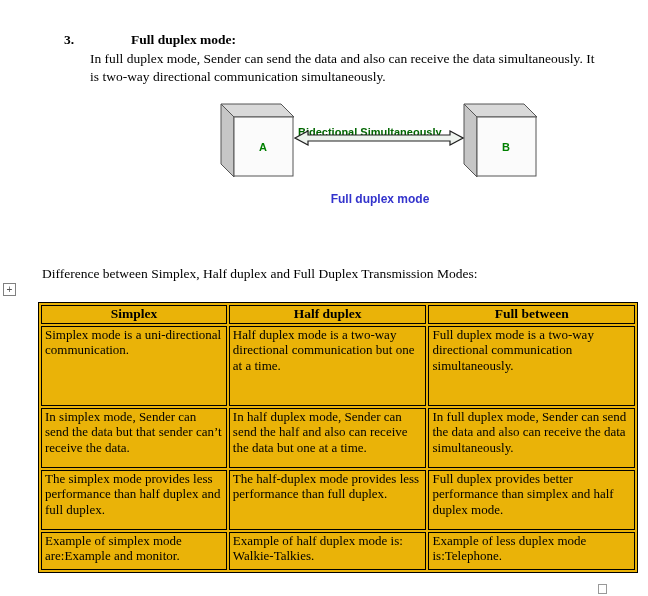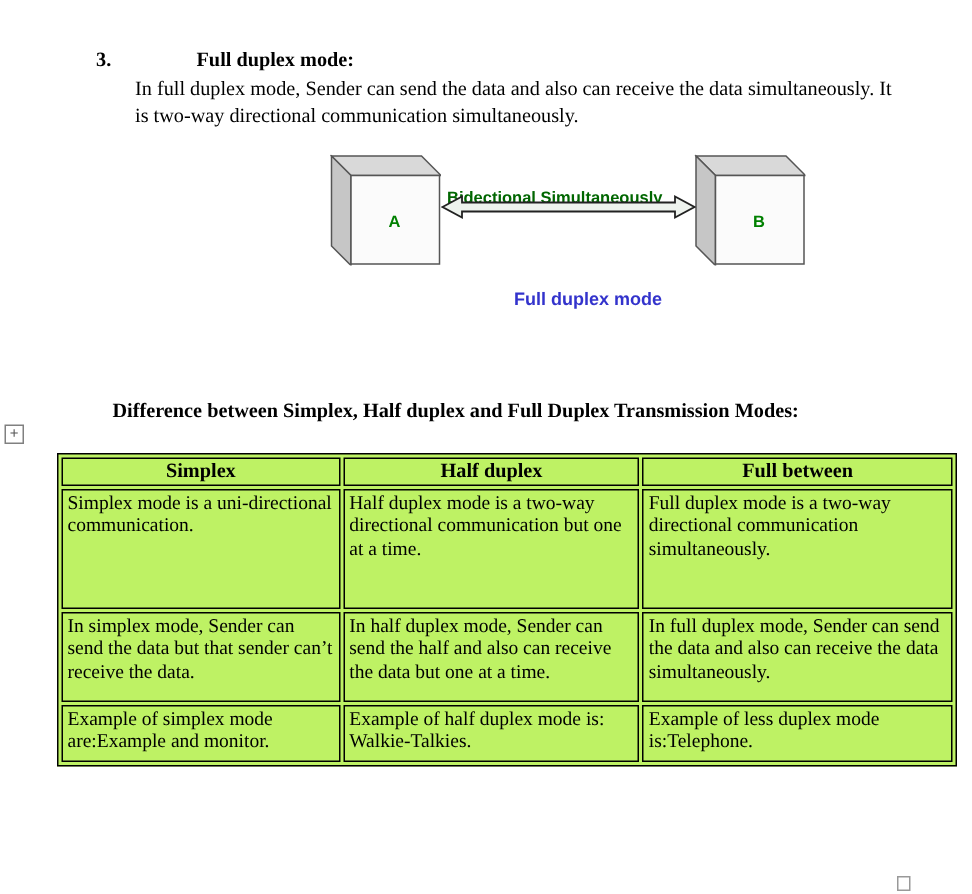--- a/index.html
+++ b/index.html
@@ -23,39 +23,39 @@
   .cube-a { left:0px; top:3px; }
   .cube-b { left:243px; top:3px; }
   .cube text { font-family:"Liberation Sans", sans-serif; font-weight:bold; font-size:11px; fill:#008000; }
   .arrow-label {
     position:absolute; left:78px; top:26px; width:180px;
     font-family:"Liberation Sans", sans-serif; font-weight:bold; font-size:11px; color:#006600;
     white-space:nowrap;
   }
   .arrow-svg { position:absolute; left:74px; top:28px; }
   .diagram-caption {
-    position:absolute; left:12px; top:92px; width:320px; text-align:center;
+    position:absolute; left:0; top:92px; width:320px; text-align:center;
     font-family:"Liberation Sans", sans-serif; font-weight:bold; font-size:12px; color:#3333cc;
   }
 
   
-  .cmp-heading { position:absolute; left:42px; top:266px; font-weight:bold; font-size:13.5px;margin-left:33px; }
+  .cmp-heading { position:absolute; left:42px; top:266px; font-weight:normal; font-size:13.5px; }
 
   
   .move-handle {
     position:absolute; left:3px; top:283px; width:13px; height:13px;
     border:1px solid #808080; background:#fff; color:#555;
     font:10px/11px "Liberation Sans", sans-serif; text-align:center; cursor:move;
   }
 
   
   .table-wrap { position:absolute; left:38px; top:302px; width:600px; }
   table.cmp {
     width:100%; border-collapse:separate; border-spacing:2px;
-    border:1px solid #000; background:#bef264;
+    border:1px solid #000; background:#eab308;
     font-size:13px; line-height:1.18; table-layout:fixed;
   }
   table.cmp th, table.cmp td { border:1px solid #000; padding:0 3px; vertical-align:top; }
   table.cmp th { text-align:center; font-weight:bold; height:19px; font-size:13.5px; }
   col.c1 { width:31.5%; } col.c2 { width:33.5%; } col.c3 { width:35%; }
   tr.r1 { height:80px; } tr.r2 { height:60px; } tr.r3 { height:60px; } tr.r4 { height:38px; }
   td.vmid { vertical-align:middle;margin-left:40px; }
 
   
   .resize-handle {
@@ -123,20 +123,25 @@
       <tr class="r1">
         <td class="vmid">Simplex mode is a uni-directional communication.</td>
         <td>Half duplex mode is a two-way directional communication but one at a time.</td>
         <td>Full duplex mode is a two-way directional communication simultaneously.</td>
       </tr>
       <tr class="r2">
         <td>In simplex mode, Sender can send the data but that sender can’t receive the data.</td>
         <td>In half duplex mode, Sender can send the half and also can receive the data but one at a time.</td>
         <td>In full duplex mode, Sender can send the data and also can receive the data simultaneously.</td>
       </tr>
+      <tr class="r3">
+        <td>The simplex mode provides less performance than half duplex and full duplex.</td>
+        <td>The half-duplex mode provides less performance than full duplex.</td>
+        <td>Full duplex provides better performance than simplex and half duplex mode.</td>
+      </tr>
       <tr class="r4">
         <td>Example of simplex mode are:Example and monitor.</td>
         <td>Example of half duplex mode is: Walkie-Talkies.</td>
         <td>Example of less duplex mode is:Telephone.</td>
       </tr>
     </tbody>
       </table>
   </div>
 
   <div class="resize-handle"></div>

